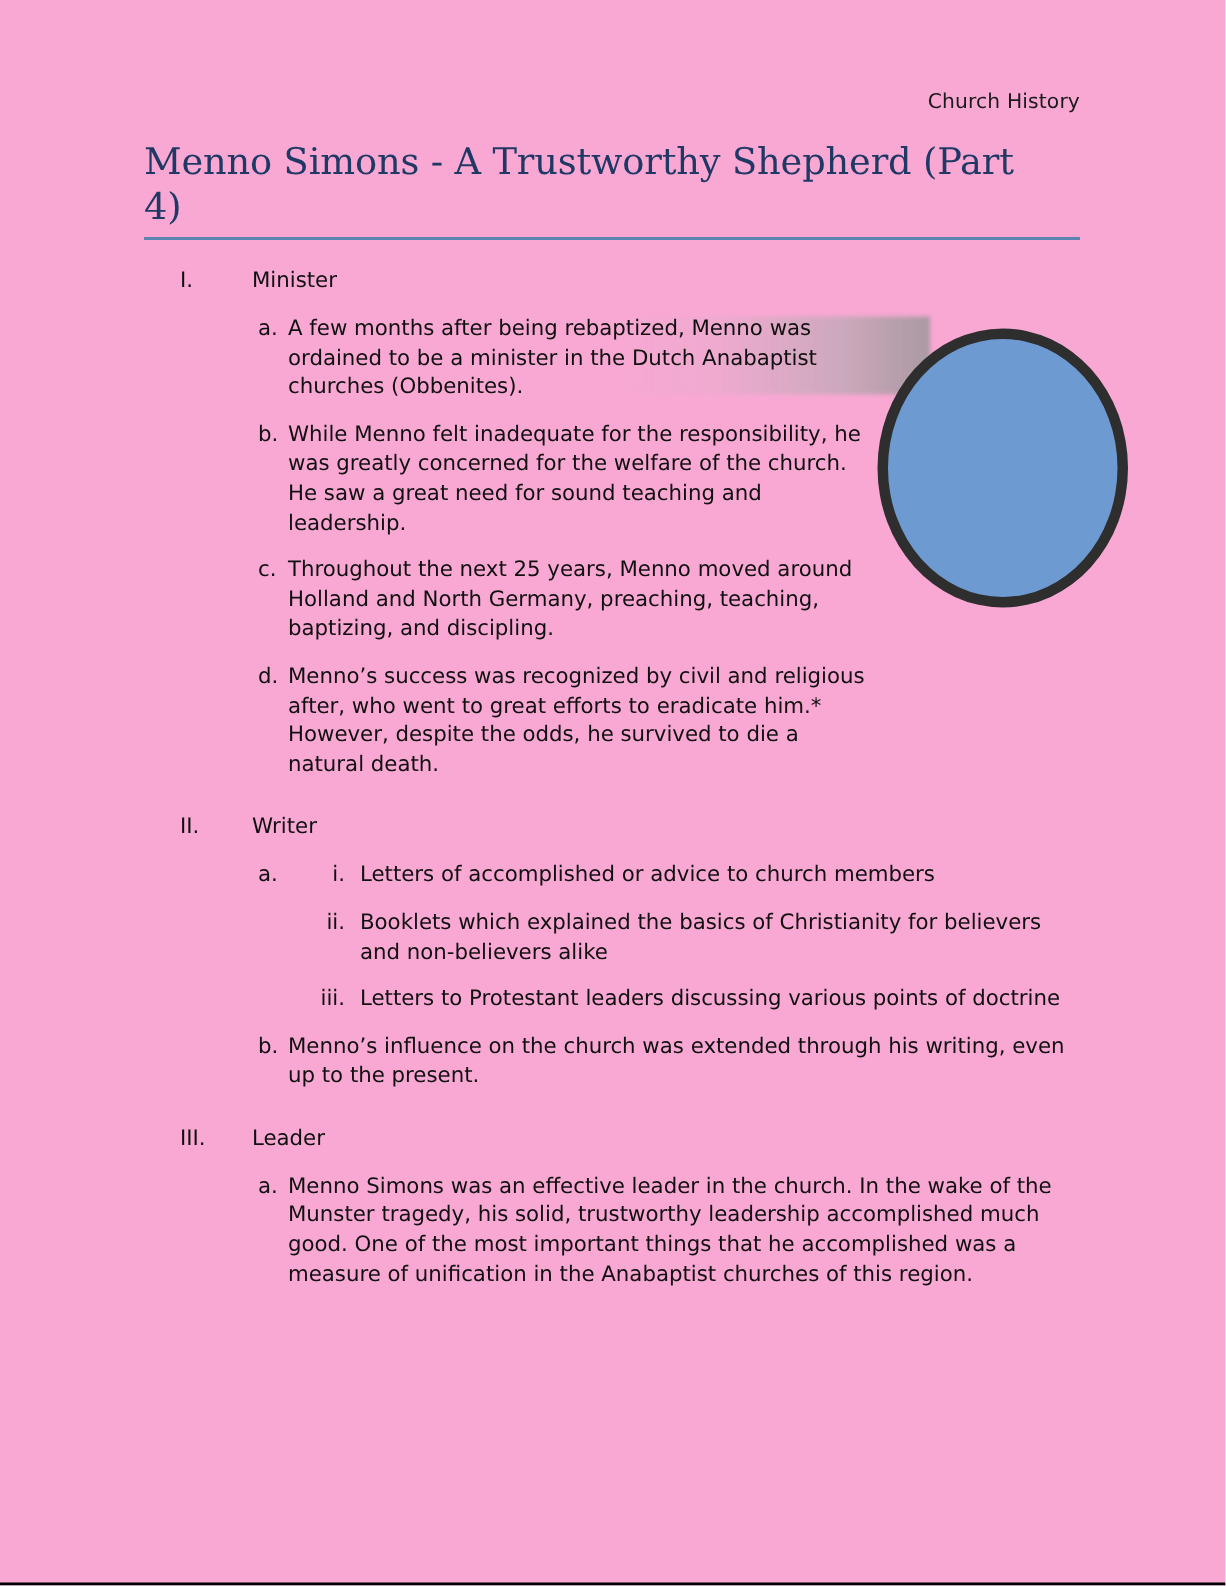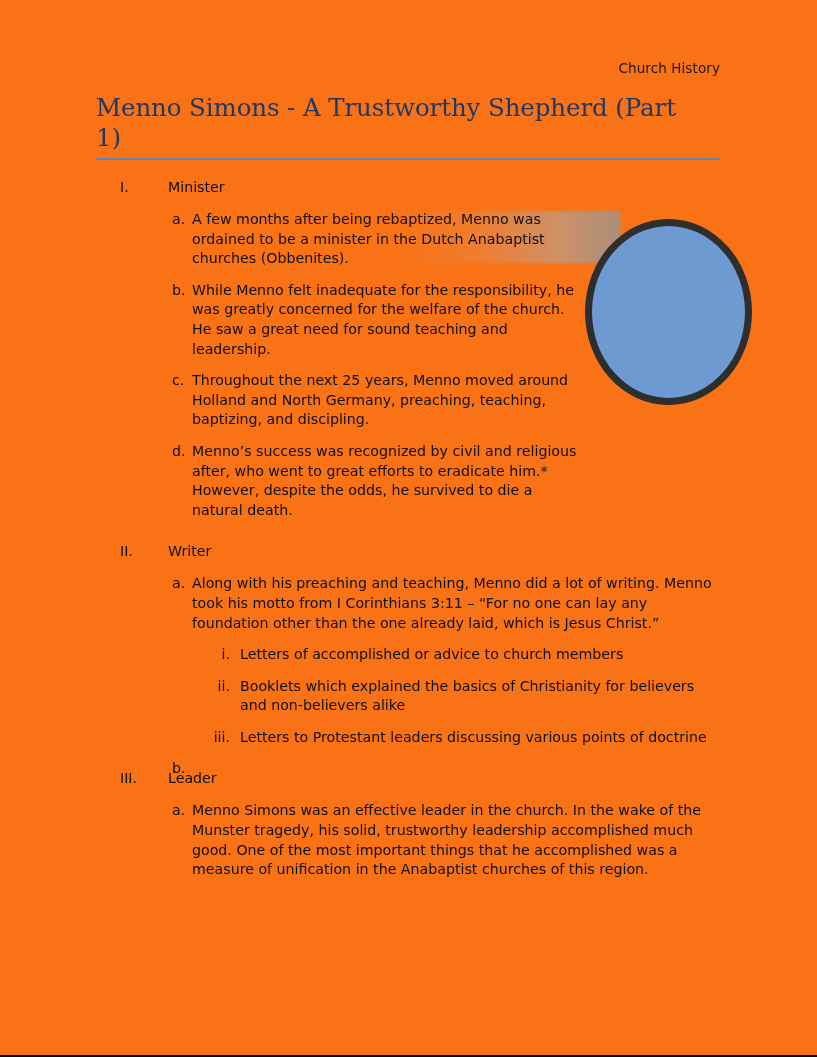--- a/index.html
+++ b/index.html
@@ -4,21 +4,21 @@
 <style>
   html, body {
     margin: 0;
     padding: 0;
     background: #ffffff;
   }
   .page {
     position: relative;
     width: 817px;
     height: 1057px;
-    background: #f97316;
+    background: #f9a8d4;
     overflow: hidden;
     border-bottom: 2px solid #000000;
     box-sizing: border-box;
     font-family: "DejaVu Sans", "Liberation Sans", sans-serif;
   }
 
   
   .header-line {
     position: absolute;
     top: 60px;
@@ -144,36 +144,36 @@
   .u { text-underline-offset: 1.5px; }
   .gap-lg { margin-top: 20px; }
 </style>
 </head>
 <body>
 
 <div class="page">
 
   <div class="header-line">Church History</div>
 
-  <div class="doc-title">Menno Simons - A Trustworthy Shepherd  (Part 1)</div>
+  <div class="doc-title">Menno Simons - A Trustworthy Shepherd  (Part 4)</div>
 
   <div class="title-rule"></div>
 
   <div class="img-shadow"></div>
   <div class="ellipse-shape"></div>
 
   <div class="outline" id="outline-root">
       <div class="lvl1 "><span class="marker">I.</span><span class="lbl">Minister</span></div>
       <div class="lvl2 narrow"><span class="marker">a.</span><span>A few </span><span class="u">months</span><span> after being rebaptized, Menno was ordained to be a minister in the Dutch Anabaptist churches (Obbenites).</span></div>
       <div class="lvl2 narrow"><span class="marker">b.</span><span>While Menno felt inadequate for the responsibility, he was greatly </span><span class="u">concerned</span><span> for the welfare of the church.  He saw a great need for sound teaching and leadership.</span></div>
       <div class="lvl2 narrow"><span class="marker">c.</span><span>Throughout the next 25 years, Menno moved around </span><span class="u">Holland</span><span> and </span><span class="u">North Germany</span><span>, preaching, teaching, baptizing, and discipling.</span></div>
       <div class="lvl2 narrow"><span class="marker">d.</span><span>Menno’s success was recognized by civil and religious after, who went to great efforts to </span><span class="u">eradicate</span><span> him.*  However, despite the odds, he survived to die a </span><span class="u">natural</span><span> death.</span></div>
       <div class="lvl1 gap-lg"><span class="marker">II.</span><span class="lbl">Writer</span></div>
-      <div class="lvl2 wide"><span class="marker">a.</span><span>Along with his preaching and teaching, Menno did a lot of writing. Menno took his motto from I Corinthians 3:11 – “For no one can lay any foundation other than the one already laid, which is Jesus Christ.”</span></div>
+      <div class="lvl2 wide"><span class="marker">a.</span></div>
       <div class="lvl3 wide"><span class="marker">i.</span><span>Letters of </span><span class="u">accomplished</span><span> or advice to church members</span></div>
       <div class="lvl3 wide"><span class="marker">ii.</span><span>Booklets which explained the </span><span class="u">basics</span><span> of Christianity for believers and non-believers alike</span></div>
       <div class="lvl3 wide"><span class="marker">iii.</span><span>Letters to </span><span class="u">Protestant</span><span> leaders discussing various points of doctrine</span></div>
-      <div class="lvl2 wide"><span class="marker">b.</span></div>
+      <div class="lvl2 wide"><span class="marker">b.</span><span>Menno’s influence on the church was extended through his writing, even up to the present.</span></div>
       <div class="lvl1 gap-lg"><span class="marker">III.</span><span class="lbl">Leader</span></div>
       <div class="lvl2 wide"><span class="marker">a.</span><span>Menno Simons was an </span><span class="u">effective</span><span> leader in the church.  In the wake of the Munster tragedy, his solid, trustworthy leadership accomplished much good.  One of the most important things that he accomplished was a measure of </span><span class="u">unification</span><span> in the Anabaptist churches of this region.</span></div>
     </div>
 
 </div>
 
 </body></html>

